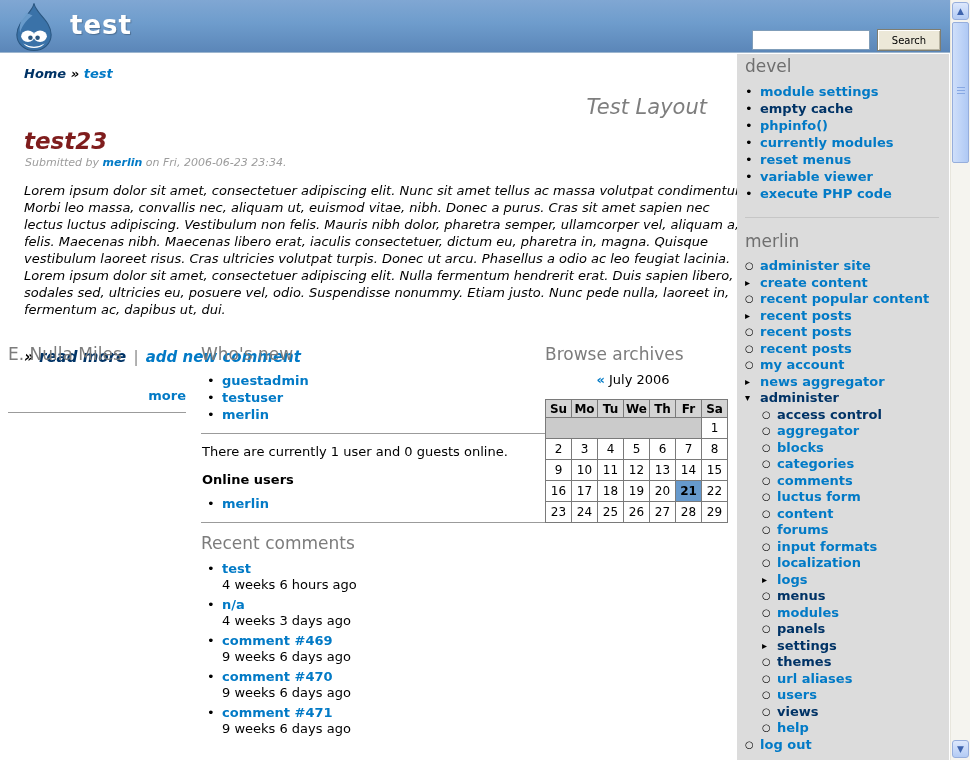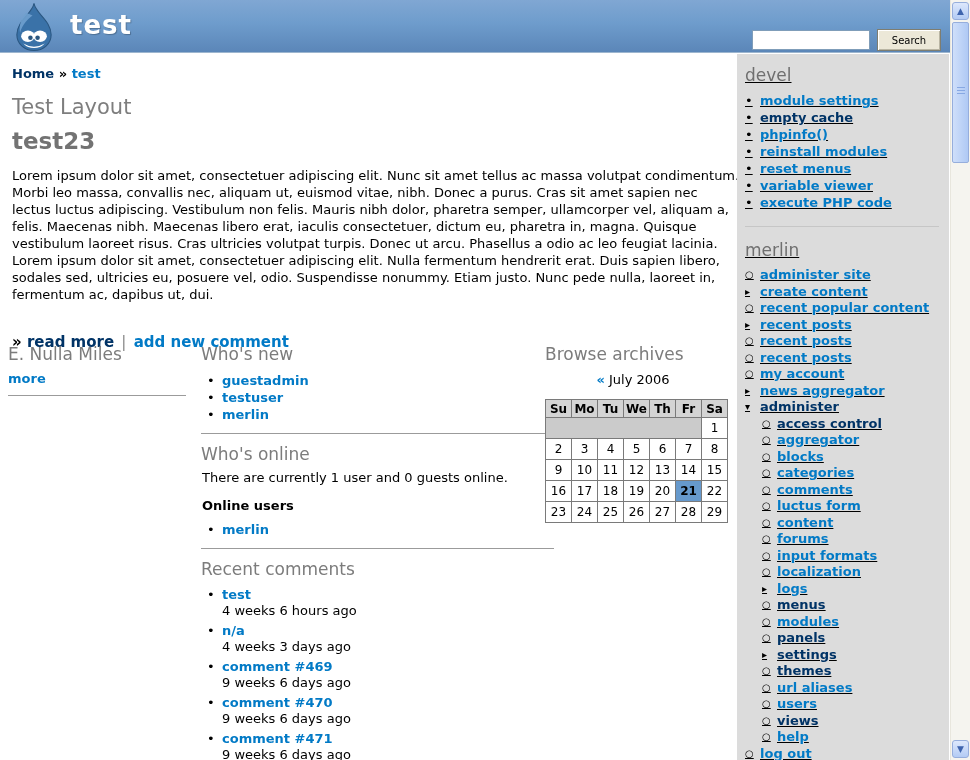--- a/index.html
+++ b/index.html
@@ -22,38 +22,38 @@
     background:#ECE8D8; border:1px solid #7E7D70; font-size:10px; color:#000;
     box-shadow:inset 1px 1px 0 #fff, inset -1px -1px 0 #B9B5A3; cursor:pointer;
     font-family:"DejaVu Sans","Liberation Sans",sans-serif; }
 
   
   a.lnk, a.mlink, a.author, a.cal-nav { color:#027AC6; text-decoration:none; cursor:pointer; }
   a.visited { color:#003366; }
   .bold { font-weight:bold; }
 
   
-  .content { position:absolute; left:4px; top:54px; width:691px; height:706px; background:#fff; }
+  .content { position:absolute; left:16px; top:54px; width:691px; height:706px; background:#fff;font-style:italic; }
   .breadcrumb { margin:12px 0 0 8px; font-size:13px; font-weight:bold; color:#000; }
-  .page-title { margin:14px 0 0 8px; font-size:21px; font-weight:normal; color:#7E7E7E; }
-  .node-title { margin:9px 0 0 8px; font-size:23px; font-weight:bold; color:#737373; }
+  .page-title { margin:14px 0 0 8px; font-size:21px; font-weight:normal; color:#7E7E7E;text-align:right; }
+  .node-title { margin:9px 0 0 8px; font-size:23px; font-weight:bold; color:#7f1d1d; }
   .submitted { margin:2px 0 0 9px; font-size:11px; color:#9C9C9C; }
   .submitted a { font-weight:bold; }
   .node-body { margin:13px 0 0 8px; width:728px; height:157px; overflow:hidden;
     font-size:13px; line-height:17px; color:#000; }
   .node-links { margin:9px 0 0 8px; font-size:15px; font-weight:bold; color:#000; }
   .links-sep { color:#888; font-weight:normal; padding:0 2px; }
 
   
   .col { position:absolute; top:344px; }
   .col1 { left:8px; width:178px; }
   .col2 { left:201px; width:353px; height:416px; overflow:hidden; }
   .col3 { left:545px; width:190px; }
   .panel-title { font-size:17px; font-weight:normal; color:#7C7C7C; }
-  .more-line { margin-top:7px; font-size:13px; }
+  .more-line { text-align:right; margin-top:24px; font-size:13px; }
   .hr { border:0; border-top:1px solid #9B9B9B; margin-top:9px; }
   .col2 .hr { margin:10px 0; }
   .plist { list-style:none; margin:8px 0 0 6px; }
   .plist li { display:flex; align-items:center; font-size:13px; line-height:17px; }
   .bullet { display:inline-block; width:15px; flex:0 0 15px; text-align:left; color:#000; }
   .b-disc { font-size:13px; }
   .b-circ { font-size:10px; }
   .b-tri  { font-size:10px; }
   .status-line { margin:6px 0 0 1px; font-size:13px; color:#000; }
   .sub-head { margin:13px 0 0 1px; font-size:13px; font-weight:bold; color:#000; }
@@ -68,21 +68,21 @@
   table.cal { border-collapse:collapse; margin-top:12px; }
   .cal th { background:#D4D4D4; border:1px solid #7A7A7A; font-size:12px; font-weight:bold;
     width:26px; height:18px; text-align:center; color:#000; }
   .cal td { border:1px solid #7A7A7A; font-size:12px; width:26px; height:21px;
     text-align:center; background:#fff; color:#000; }
   .cal td.empty { background:#CBCBCB; }
   .cal td.today { background:#6699CC; font-weight:bold; }
 
   
   .sidebar { position:absolute; left:737px; top:54px; width:212px; height:706px;
-    background:#DCDCDC; padding:11px 6px 0 8px; overflow:hidden;text-decoration:underline; }
+    background:#DCDCDC; padding:2px 6px 0 8px; overflow:hidden; }
   .block-title { font-size:17px; font-weight:normal; color:#6F6F6F; margin-bottom:7px; }
   .sidebar ul { list-style:none; }
   .sidebar li { display:flex; align-items:center; }
   .sidebar a { font-weight:bold; font-size:13px; }
   .devel-list li { line-height:17px; }
   .menu-list li { line-height:16.5px; }
   .menu-list li.indent { margin-left:17px; }
   .block-sep { border-top:1px solid #C6C6C6; margin:15px 4px 13px 0; }
 
   
@@ -120,20 +120,25 @@
   </div>
 
   <div class="content">
     <div class="breadcrumb">
       <a class="lnk visited">Home</a>
       <span>»</span>
       <a class="lnk">test</a>
     </div>
     <h1 class="page-title">Test Layout</h1>
     <h2 class="node-title">test23</h2>
+    <div class="submitted">
+      <span>Submitted by</span>
+      <a class="author">merlin</a>
+      <span>on Fri, 2006-06-23 23:34.</span>
+    </div>
     <p class="node-body">Lorem ipsum dolor sit amet, consectetuer adipiscing elit. Nunc sit amet tellus ac massa volutpat condimentum. Morbi leo massa, convallis nec, aliquam ut, euismod vitae, nibh. Donec a purus. Cras sit amet sapien nec lectus luctus adipiscing. Vestibulum non felis. Mauris nibh dolor, pharetra semper, ullamcorper vel, aliquam a, felis. Maecenas nibh. Maecenas libero erat, iaculis consectetuer, dictum eu, pharetra in, magna. Quisque vestibulum laoreet risus. Cras ultricies volutpat turpis. Donec ut arcu. Phasellus a odio ac leo feugiat lacinia. Lorem ipsum dolor sit amet, consectetuer adipiscing elit. Nulla fermentum hendrerit erat. Duis sapien libero, sodales sed, ultricies eu, posuere vel, odio. Suspendisse nonummy. Etiam justo. Nunc pede nulla, laoreet in, fermentum ac, dapibus ut, dui.</p>
     <div class="node-links">
       <span>»</span>
       <a class="lnk visited">read more</a>
       <span class="links-sep">|</span>
       <a class="lnk">add new comment</a>
     </div>
   </div>
 
   <div class="col col1">
@@ -154,21 +159,20 @@
         <li>
           <span class="bullet b-disc">•</span>
           <a class="lnk bold">testuser</a>
         </li>
         <li>
           <span class="bullet b-disc">•</span>
           <a class="lnk bold">merlin</a>
         </li>
       </ul>
     <div class="hr"></div>
-    <h2 class="panel-title">Who's online</h2>
     <div class="status-line">There are currently 1 user and 0 guests online.</div>
     <div class="sub-head">Online users</div>
     <ul class="plist">
         <li>
           <span class="bullet b-disc">•</span>
           <a class="lnk bold">merlin</a>
         </li>
       </ul>
     <div class="hr"></div>
     <h2 class="panel-title">Recent comments</h2>
@@ -284,21 +288,21 @@
         <li>
           <span class="bullet b-disc">•</span>
           <a class="mlink visited">empty cache</a>
         </li>
         <li>
           <span class="bullet b-disc">•</span>
           <a class="mlink">phpinfo()</a>
         </li>
         <li>
           <span class="bullet b-disc">•</span>
-          <a class="mlink">reinstall modules</a>
+          <a class="mlink">currently modules</a>
         </li>
         <li>
           <span class="bullet b-disc">•</span>
           <a class="mlink">reset menus</a>
         </li>
         <li>
           <span class="bullet b-disc">•</span>
           <a class="mlink">variable viewer</a>
         </li>
         <li>

